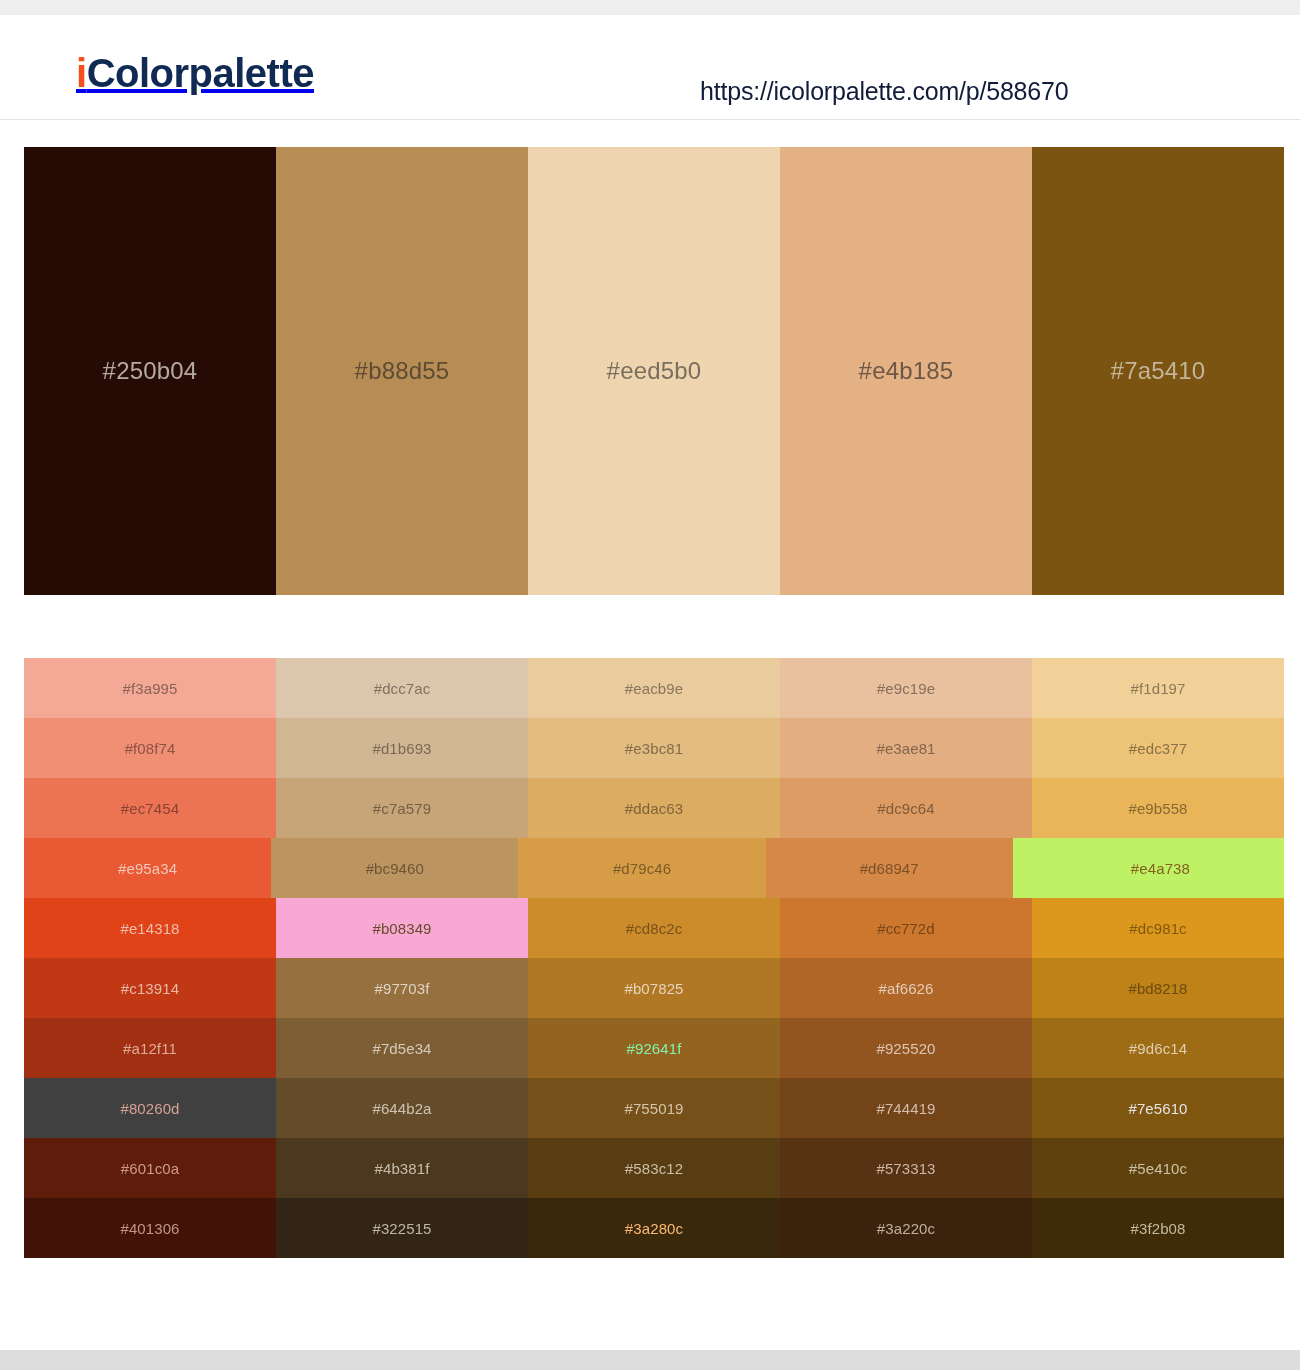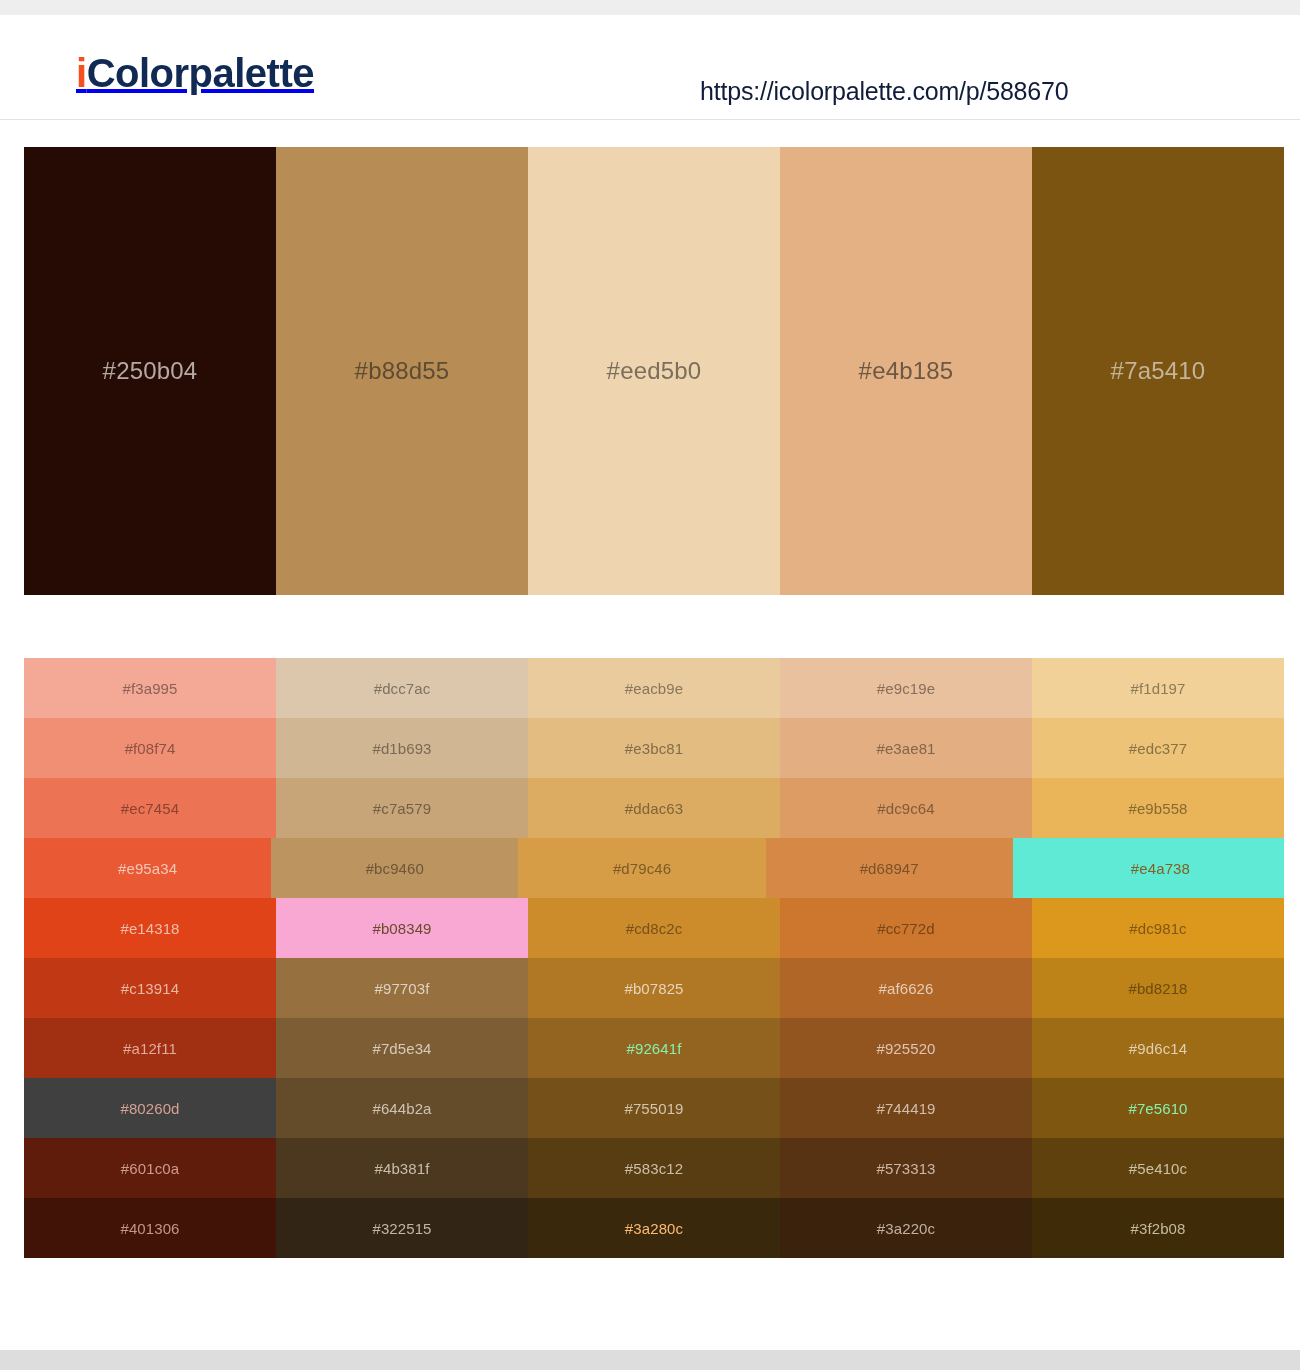--- a/index.html
+++ b/index.html
@@ -156,21 +156,21 @@
         <div class="shade-cell" style="background: rgb(199, 165, 121); color: rgb(116, 96, 70);">#c7a579</div>
         <div class="shade-cell" style="background: rgb(221, 172, 99); color: rgb(128, 100, 57);">#ddac63</div>
         <div class="shade-cell" style="background: rgb(220, 156, 100); color: rgb(128, 91, 58);">#dc9c64</div>
         <div class="shade-cell" style="background: rgb(233, 181, 88); color: rgb(135, 105, 51);">#e9b558</div>
       </div>
       <div class="shade-row">
         <div class="shade-cell" style="background: rgb(233, 90, 52); color: rgb(242, 198, 184);">#e95a34</div>
         <div class="shade-cell" style="background: rgb(188, 148, 96); color: rgb(109, 86, 56);">#bc9460</div>
         <div class="shade-cell" style="background: rgb(215, 156, 70); color: rgb(125, 91, 41);">#d79c46</div>
         <div class="shade-cell" style="background: rgb(214, 137, 71); color: rgb(124, 80, 41);">#d68947</div>
-        <div class="shade-cell" style="background: #5eead4; color: rgb(132, 97, 32); padding-left: 24px;">#e4a738</div>
+        <div class="shade-cell" style="background: #bef264; color: rgb(132, 97, 32); padding-left: 24px;">#e4a738</div>
       </div>
       <div class="shade-row">
         <div class="shade-cell" style="background: rgb(225, 67, 24); color: rgb(240, 189, 172);">#e14318</div>
         <div class="shade-cell" style="background: #f9a8d4; color: rgb(102, 76, 43);">#b08349</div>
         <div class="shade-cell" style="background: rgb(205, 140, 44); color: rgb(119, 81, 26);">#cd8c2c</div>
         <div class="shade-cell" style="background: rgb(204, 119, 45); color: rgb(118, 69, 26);">#cc772d</div>
         <div class="shade-cell" style="background: rgb(220, 152, 28); color: rgb(128, 88, 16);">#dc981c</div>
       </div>
       <div class="shade-row">
         <div class="shade-cell" style="background: rgb(193, 57, 20); color: rgb(232, 183, 166);">#c13914</div>
@@ -184,21 +184,21 @@
         <div class="shade-cell" style="background: rgb(125, 94, 52); color: rgb(214, 202, 187);">#7d5e34</div>
         <div class="shade-cell" style="background: rgb(146, 100, 31); color: #86efac;">#92641f</div>
         <div class="shade-cell" style="background: rgb(146, 85, 32); color: rgb(221, 197, 181);">#925520</div>
         <div class="shade-cell" style="background: rgb(157, 108, 20); color: rgb(224, 208, 179);">#9d6c14</div>
       </div>
       <div class="shade-row">
         <div class="shade-cell" style="background: #404040; color: rgb(214, 161, 149);">#80260d</div>
         <div class="shade-cell" style="background: rgb(100, 75, 42); color: rgb(206, 195, 179);">#644b2a</div>
         <div class="shade-cell" style="background: rgb(117, 80, 25); color: rgb(211, 197, 173);">#755019</div>
         <div class="shade-cell" style="background: rgb(116, 68, 25); color: rgb(211, 189, 173);">#744419</div>
-        <div class="shade-cell" style="background: rgb(126, 86, 16); color: #86efac;">#7e5610</div>
+        <div class="shade-cell" style="background: rgb(126, 86, 16); color: #e5e5e5;">#7e5610</div>
       </div>
       <div class="shade-row">
         <div class="shade-cell" style="background: rgb(96, 28, 10); color: rgb(204, 154, 142);">#601c0a</div>
         <div class="shade-cell" style="background: rgb(75, 56, 31); color: rgb(200, 189, 173);">#4b381f</div>
         <div class="shade-cell" style="background: rgb(88, 60, 18); color: rgb(203, 191, 168);">#583c12</div>
         <div class="shade-cell" style="background: rgb(87, 51, 19); color: rgb(203, 182, 168);">#573313</div>
         <div class="shade-cell" style="background: rgb(94, 65, 12); color: rgb(205, 192, 166);">#5e410c</div>
       </div>
       <div class="shade-row">
         <div class="shade-cell" style="background: rgb(64, 19, 6); color: rgb(193, 149, 137);">#401306</div>

